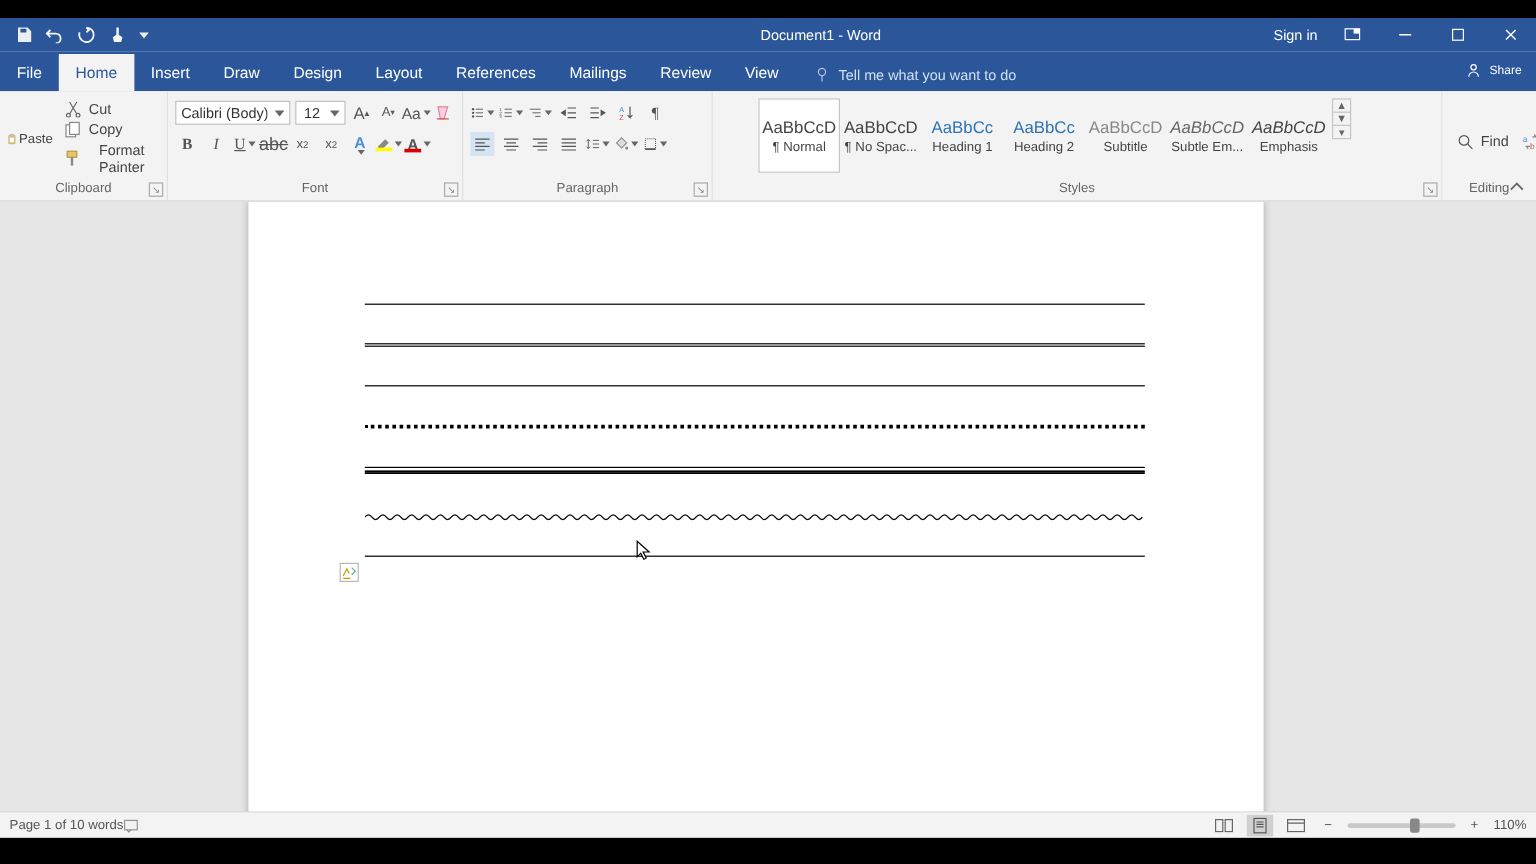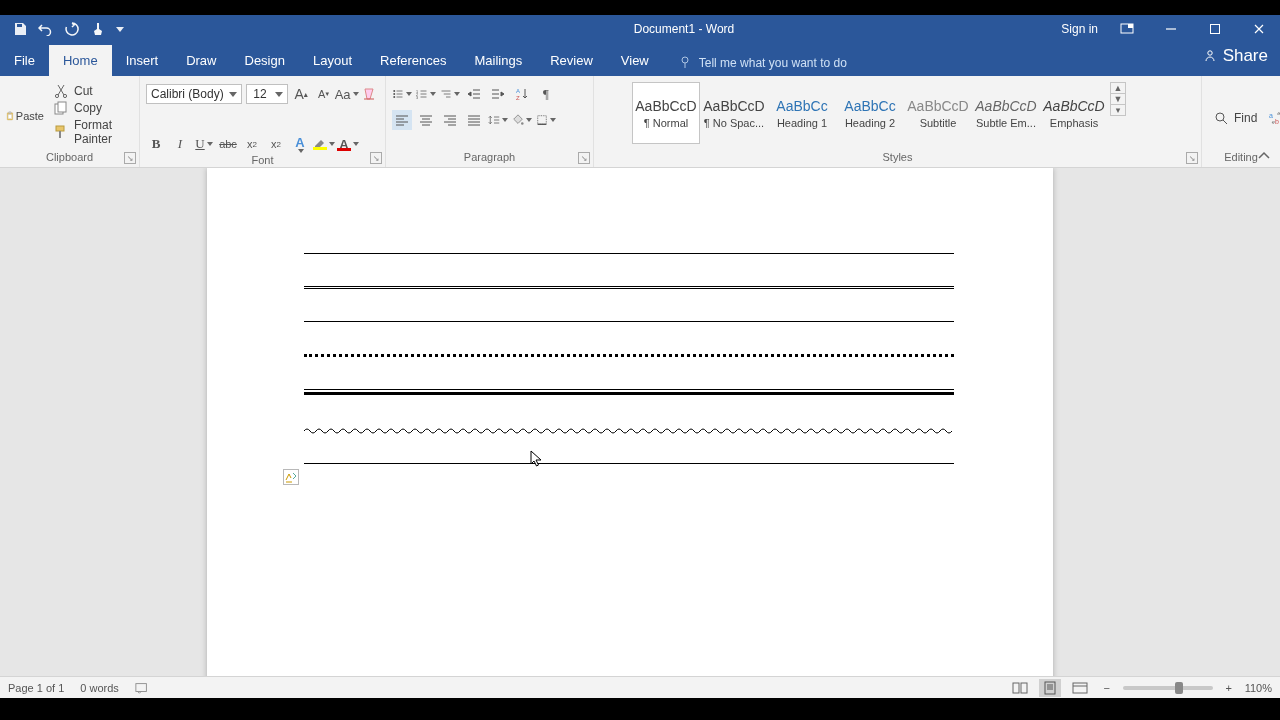--- a/index.html
+++ b/index.html
@@ -15,51 +15,51 @@
   .title-right { position: absolute; right: 6px; display: flex; align-items: center; gap: 14px; }
   .winbtn { width: 30px; height: 20px; display:flex; align-items:center; justify-content:center; }
 
   
   .tabs { background: #2b579a; height: 33px; display: flex; align-items: flex-end; padding-left: 0; }
   .tab { color: #fff; font-size: 13px; padding: 8px 14px; cursor: pointer; }
   .tab.file { background: #2b579a; }
   .tab.active { background: #f3f3f3; color: #2b579a; }
   .tellme { flex: 0 0 auto; display:flex; align-items:center; gap:6px; color:#cfe1f5; font-size:12px; padding:0 10px; margin-left:6px; transform:translateY(-6px);}
   .tellme svg { opacity:.8; }
-  .share { margin-left: auto; color: #fff; font-size: 17px; padding: 6px 12px; display:flex; align-items:center; gap:6px; transform:translateY(-4px);}
+  .share { margin-left: auto; color: #fff; font-size: 10px; padding: 6px 12px; display:flex; align-items:center; gap:6px; transform:translateY(-4px);}
 
   
   .ribbon { background: #f3f3f3; border-bottom: 1px solid #d4d4d4; height: 92px; display: flex; position: relative; }
   .group { border-right: 1px solid #e1e1e1; padding: 4px 6px 2px; display:flex; flex-direction:column; position:relative; }
   .group-label { text-align:center; font-size:11px; color:#666; padding-bottom:2px; }
   .group-body { flex:1; display:flex; }
   .dlaunch { position:absolute; right:3px; bottom:3px; width:12px; height:12px; border:1px solid #aaa; display:flex; align-items:center; justify-content:center; font-size:8px; color:#888;}
   .collapse-rib { position:absolute; right:6px; bottom:2px; width:20px; height:18px; display:flex; align-items:center; justify-content:center; color:#666; }
 
   
   .paste-wrap { width: 40px; display:flex; align-items:center; justify-content:center; gap:2px; }
   .paste-icon { width:26px; height:30px; }
   .paste-label { font-size:11px; color:#444; display:flex; align-items:center; gap:2px;}
   .clip-col { display:flex; flex-direction:column; gap:3px; padding:4px 4px 0 8px; font-size:12px; color:#444;}
-  .clip-col .row { display:flex; align-items:center; gap:6px; }
+  .clip-col .row { display:flex; align-items:center; gap:6px;text-align:center; }
   .mini-icon { width:14px; height:14px; display:inline-flex; align-items:center; justify-content:center;}
 
   
   .font-body { flex-direction:column; gap:6px; padding-top:4px;}
   .font-row { display:flex; align-items:flex-end; gap:4px; }
   .combo { background:#fff; border:1px solid #c0c0c0; height:20px; display:flex; align-items:center; font-size:12px; color:#333; padding:0 4px; }
   .combo .dd { width:0;height:0;border-left:4px solid transparent;border-right:4px solid transparent;border-top:5px solid #666; margin-left:6px;}
   .fname { width:72px; overflow:hidden; white-space:nowrap;}
   .fsize { width:18px; text-align:center;}
   .smbtn { width:20px; height:20px; display:flex; align-items:center; justify-content:center; color:#555; font-size:13px;}
   .smbtn .dd { width:0;height:0;border-left:3px solid transparent;border-right:3px solid transparent;border-top:4px solid #666; margin-left:2px;}
   .smbtn.b { font-weight:bold; font-family:"Times New Roman",serif;}
   .smbtn.i { font-style:italic; font-family:"Times New Roman",serif;}
   .smbtn.u { text-decoration:underline; font-family:"Times New Roman",serif;}
-  .smbtn.s { text-decoration:line-through; font-size:11px;margin-top:24px;}
+  .smbtn.s { text-decoration:line-through; font-size:15px;}
   .smbtn.sub { font-size:11px;}
   .smbtn.sup { font-size:11px;}
   .color-bar { height:3px; margin-top:-3px; width:14px;}
   .stack { display:flex; flex-direction:column; align-items:center; line-height:1; }
 
   
   .para-body { flex-direction:column; gap:6px; padding-top:4px;}
 
   
   .styles-body { align-items:flex-start; padding-top:2px; }
@@ -92,21 +92,21 @@
   .hr5 { height:6px; border-top:1px solid #000; border-bottom:1px solid #000; position:relative;}
   .hr5::after { content:""; position:absolute; left:0; right:0; top:2px; border-top:2px solid #000;}
   .hr6 { height:8px; overflow:hidden; }
   .hr6 svg { width:100%; height:8px; display:block;}
   .hr7 { border-bottom:1px solid #000; height:0; margin-top:28px;}
   .autocorr { position:absolute; left:76px; top:301px; width:16px; height:16px; background:#fff; border:1px solid #b8b8b8; display:flex; align-items:center; justify-content:center;}
   .cursor-arrow { position:absolute; width:12px; height:18px; }
 
   
   .status { height:22px; background:#f3f3f3; border-top:1px solid #d4d4d4; display:flex; align-items:center; font-size:11px; color:#555; padding:0 8px; }
-  .status .left { display:flex; gap:16px; align-items:center;}
+  .status .left { display:flex; gap:0; align-items:center;}
   .status .right { margin-left:auto; display:flex; align-items:center; gap:8px;}
   .viewbtn { width:22px; height:18px; display:flex; align-items:center; justify-content:center; color:#666;}
   .viewbtn.active { background:#d0d0d0;}
   .zoom-slider { width:90px; height:4px; background:#c8c8c8; position:relative; border-radius:2px;}
   .zoom-thumb { width:8px; height:12px; background:#888; position:absolute; top:-4px; left:52px; border-radius:2px;}
   .zm { width:16px; text-align:center;}
 </style>
 </head>
 <body>
 

